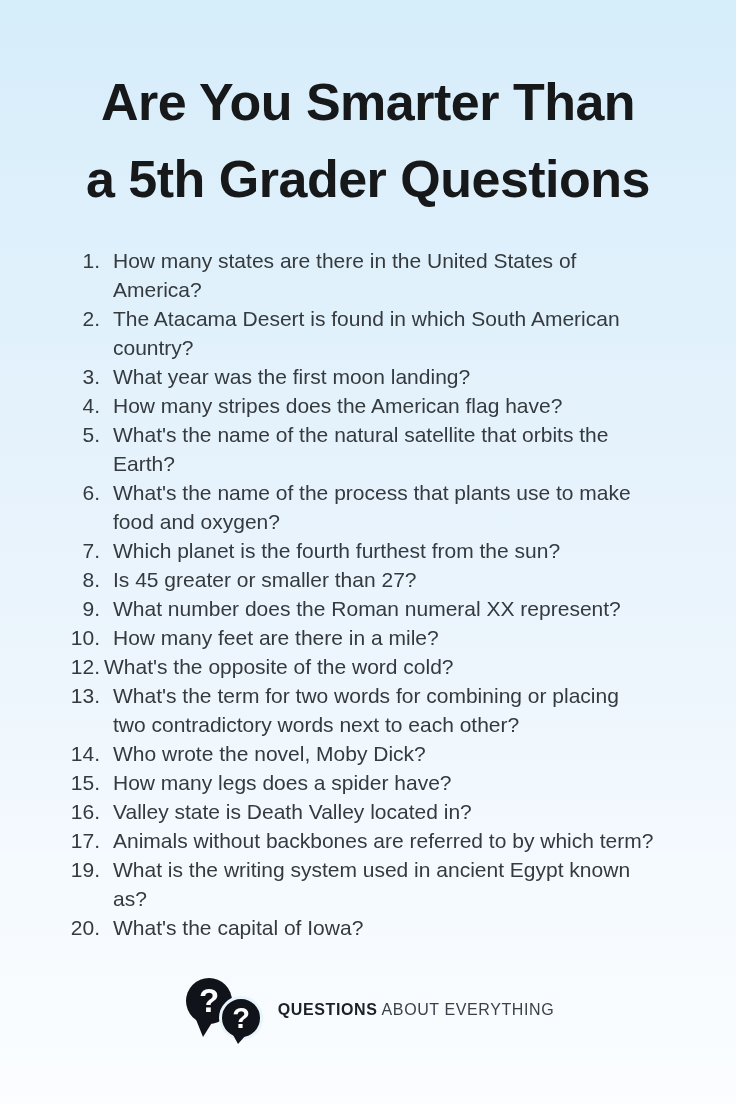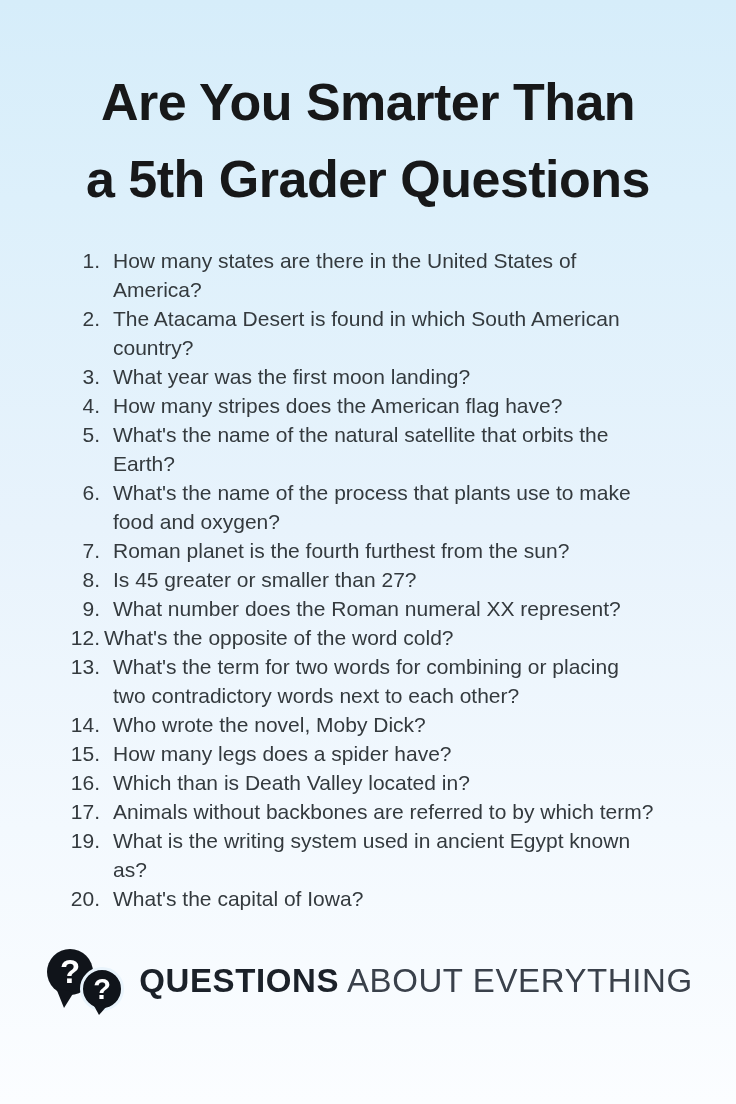--- a/index.html
+++ b/index.html
@@ -48,21 +48,21 @@
   }
   .footer {
     margin-top: 34px;
     display: flex;
     align-items: center;
     justify-content: center;
     gap: 10px;
   }
   .logo-icon { display: block; }
   .brand {
-    font-size: 33px;
+    font-size: 16px;
     letter-spacing: 0.6px;
     color: #20262e;
     white-space: nowrap;
   }
   .brand .bold { font-weight: bold; color: #1b2129; }
   .brand .light { font-weight: normal; color: #3a414b; }
 </style>
 </head>
 <body>
 
@@ -97,50 +97,54 @@
         <span class="q-text">What's the name of the natural satellite that orbits the
 Earth?</span>
       </div>
     <div class="q-row">
         <span class="q-num">6.</span>
         <span class="q-text">What's the name of the process that plants use to make
 food and oxygen?</span>
       </div>
     <div class="q-row">
         <span class="q-num">7.</span>
-        <span class="q-text">Roman planet is the fourth furthest from the sun?</span>
+        <span class="q-text">Which planet is the fourth furthest from the sun?</span>
       </div>
     <div class="q-row">
         <span class="q-num">8.</span>
         <span class="q-text">Is 45 greater or smaller than 27?</span>
       </div>
     <div class="q-row">
         <span class="q-num">9.</span>
         <span class="q-text">What number does the Roman numeral XX represent?</span>
+      </div>
+    <div class="q-row">
+        <span class="q-num">10.</span>
+        <span class="q-text">How many feet are there in a mile?</span>
       </div>
     <div class="q-row tight">
         <span class="q-num">12.</span>
         <span class="q-text">What's the opposite of the word cold?</span>
       </div>
     <div class="q-row">
         <span class="q-num">13.</span>
         <span class="q-text">What's the term for two words for combining or placing
 two contradictory words next to each other?</span>
       </div>
     <div class="q-row">
         <span class="q-num">14.</span>
         <span class="q-text">Who wrote the novel, Moby Dick?</span>
       </div>
     <div class="q-row">
         <span class="q-num">15.</span>
         <span class="q-text">How many legs does a spider have?</span>
       </div>
     <div class="q-row">
         <span class="q-num">16.</span>
-        <span class="q-text">Which than is Death Valley located in?</span>
+        <span class="q-text">Valley state is Death Valley located in?</span>
       </div>
     <div class="q-row">
         <span class="q-num">17.</span>
         <span class="q-text">Animals without backbones are referred to by which term?</span>
       </div>
     <div class="q-row">
         <span class="q-num">19.</span>
         <span class="q-text">What is the writing system used in ancient Egypt known
 as?</span>
       </div>

